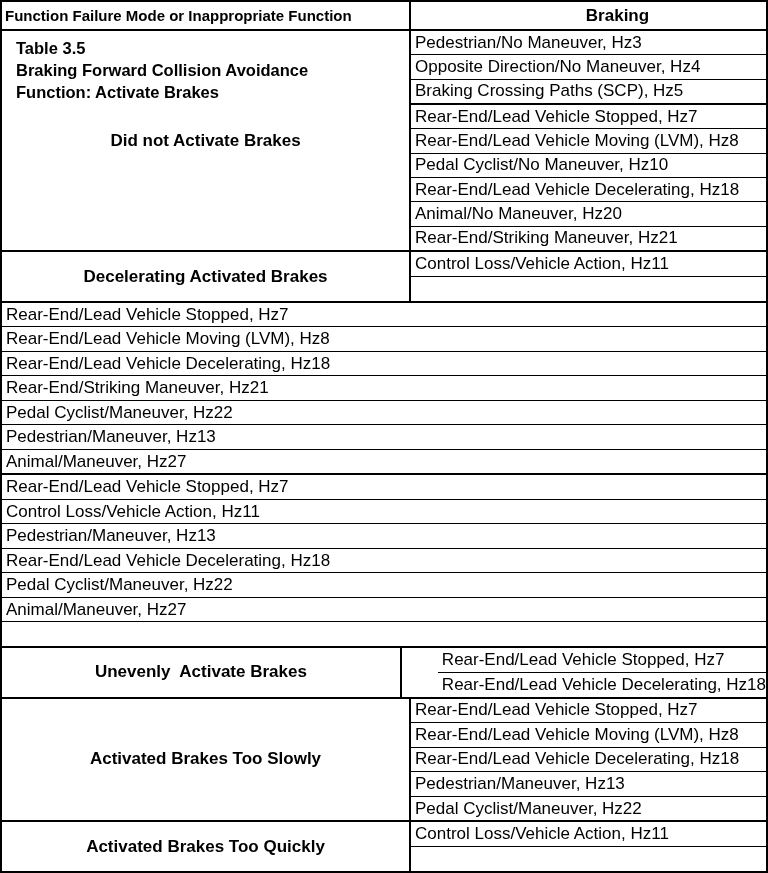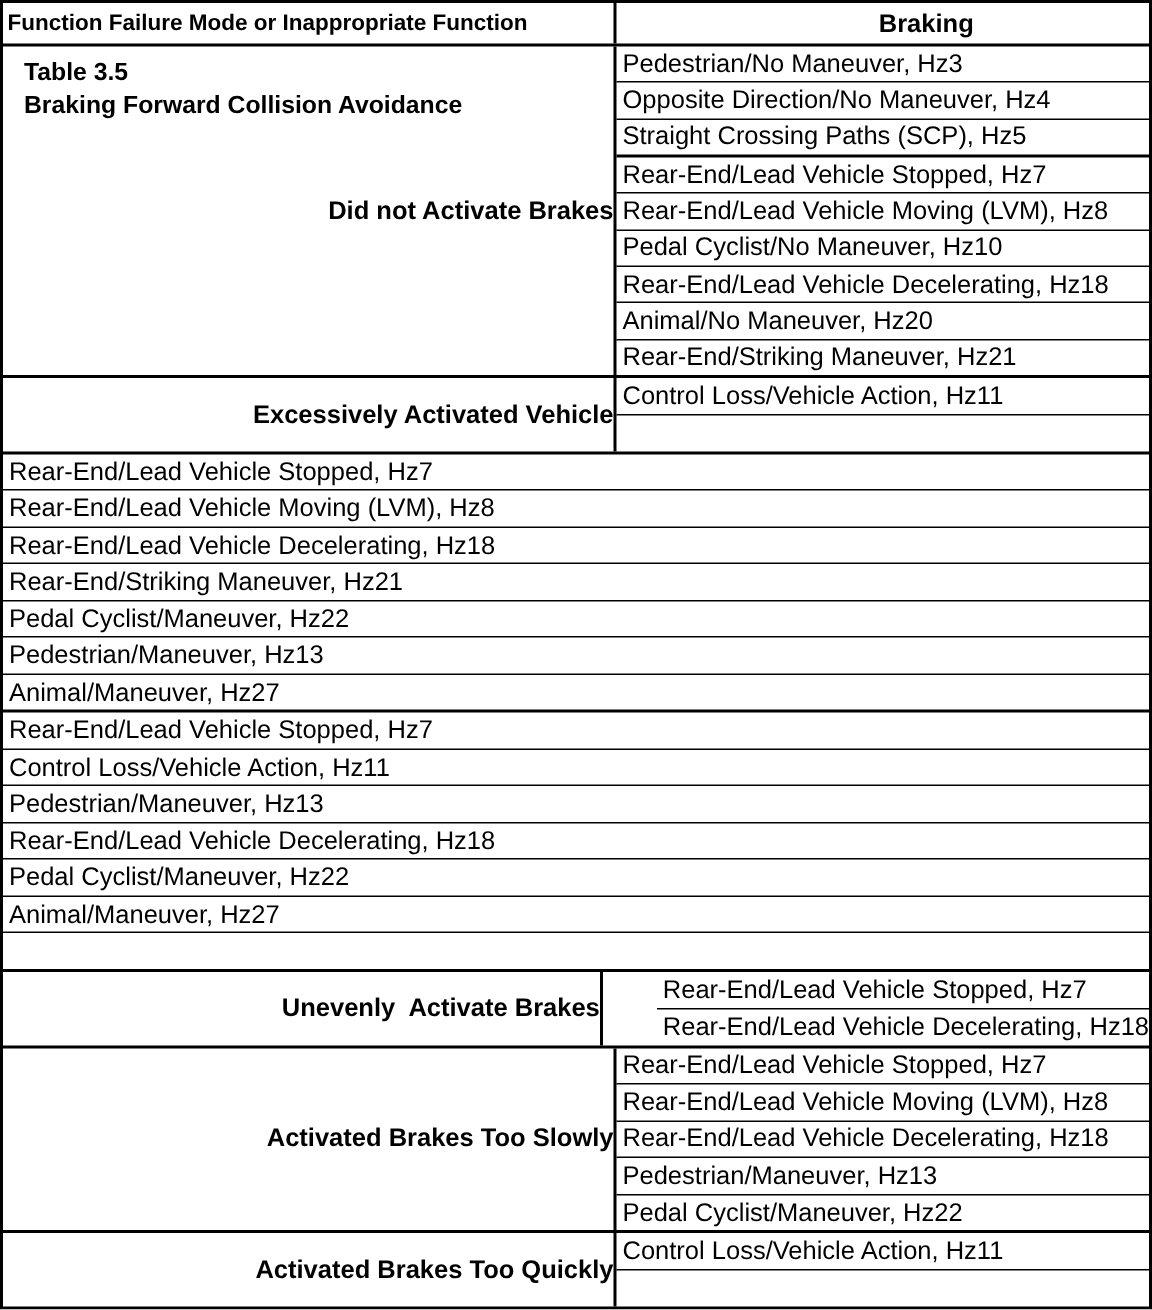--- a/index.html
+++ b/index.html
@@ -51,21 +51,21 @@
   .section-row:last-child { border-bottom: none; }
   .left-cell {
     width: 409px;
     border-right: 2px solid #000;
     position: relative;
   }
   .section-label {
     position: absolute;
     left: 0; right: 0; top: 50%;
     transform: translateY(-50%);
-    text-align: right;
+    text-align: center;
     font-weight: bold;
     font-size: 17px;
     white-space: pre-wrap;
   }
   .note-block {
     padding: 6px 0 0 14px;
     font-weight: bold;
     font-size: 16.5px;
     line-height: 22px;
   }
@@ -98,47 +98,48 @@
     <div class="h-right">Braking</div>
   </div>
   <div id="sections">
   <div class="section-row" style="flex-grow: 9;">
     <div class="left-cell">
           <div class="note-block">
   <div class="note-line">Table 3.5</div>
 
   <div class="note-line">Braking Forward Collision Avoidance</div>
 
+  <div class="note-line">Function: Activate Brakes</div>
 </div>
       <div class="section-label">Did not Activate Brakes</div>
     </div>
     <div class="right-col">
   <div class="hazard-row">Pedestrian/No Maneuver, Hz3</div>
 
   <div class="hazard-row">Opposite Direction/No Maneuver, Hz4</div>
 
-  <div class="hazard-row thick">Straight Crossing Paths (SCP), Hz5</div>
+  <div class="hazard-row thick">Braking Crossing Paths (SCP), Hz5</div>
 
   <div class="hazard-row">Rear-End/Lead Vehicle Stopped, Hz7</div>
 
   <div class="hazard-row">Rear-End/Lead Vehicle Moving (LVM), Hz8</div>
 
   <div class="hazard-row">Pedal Cyclist/No Maneuver, Hz10</div>
 
   <div class="hazard-row">Rear-End/Lead Vehicle Decelerating, Hz18</div>
 
   <div class="hazard-row">Animal/No Maneuver, Hz20</div>
 
   <div class="hazard-row">Rear-End/Striking Maneuver, Hz21</div>
 </div>
   </div>
 
   <div class="section-row" style="flex-grow: 2;">
     <div class="left-cell">
-      <div class="section-label">Excessively Activated Vehicle</div>
+      <div class="section-label">Decelerating Activated Brakes</div>
     </div>
     <div class="right-col">
   <div class="hazard-row">Control Loss/Vehicle Action, Hz11</div>
 
   <div class="hazard-row"></div>
 </div>
   </div>
 
   <div class="section-row" style="flex-grow: 7;">
     <div class="right-col">

